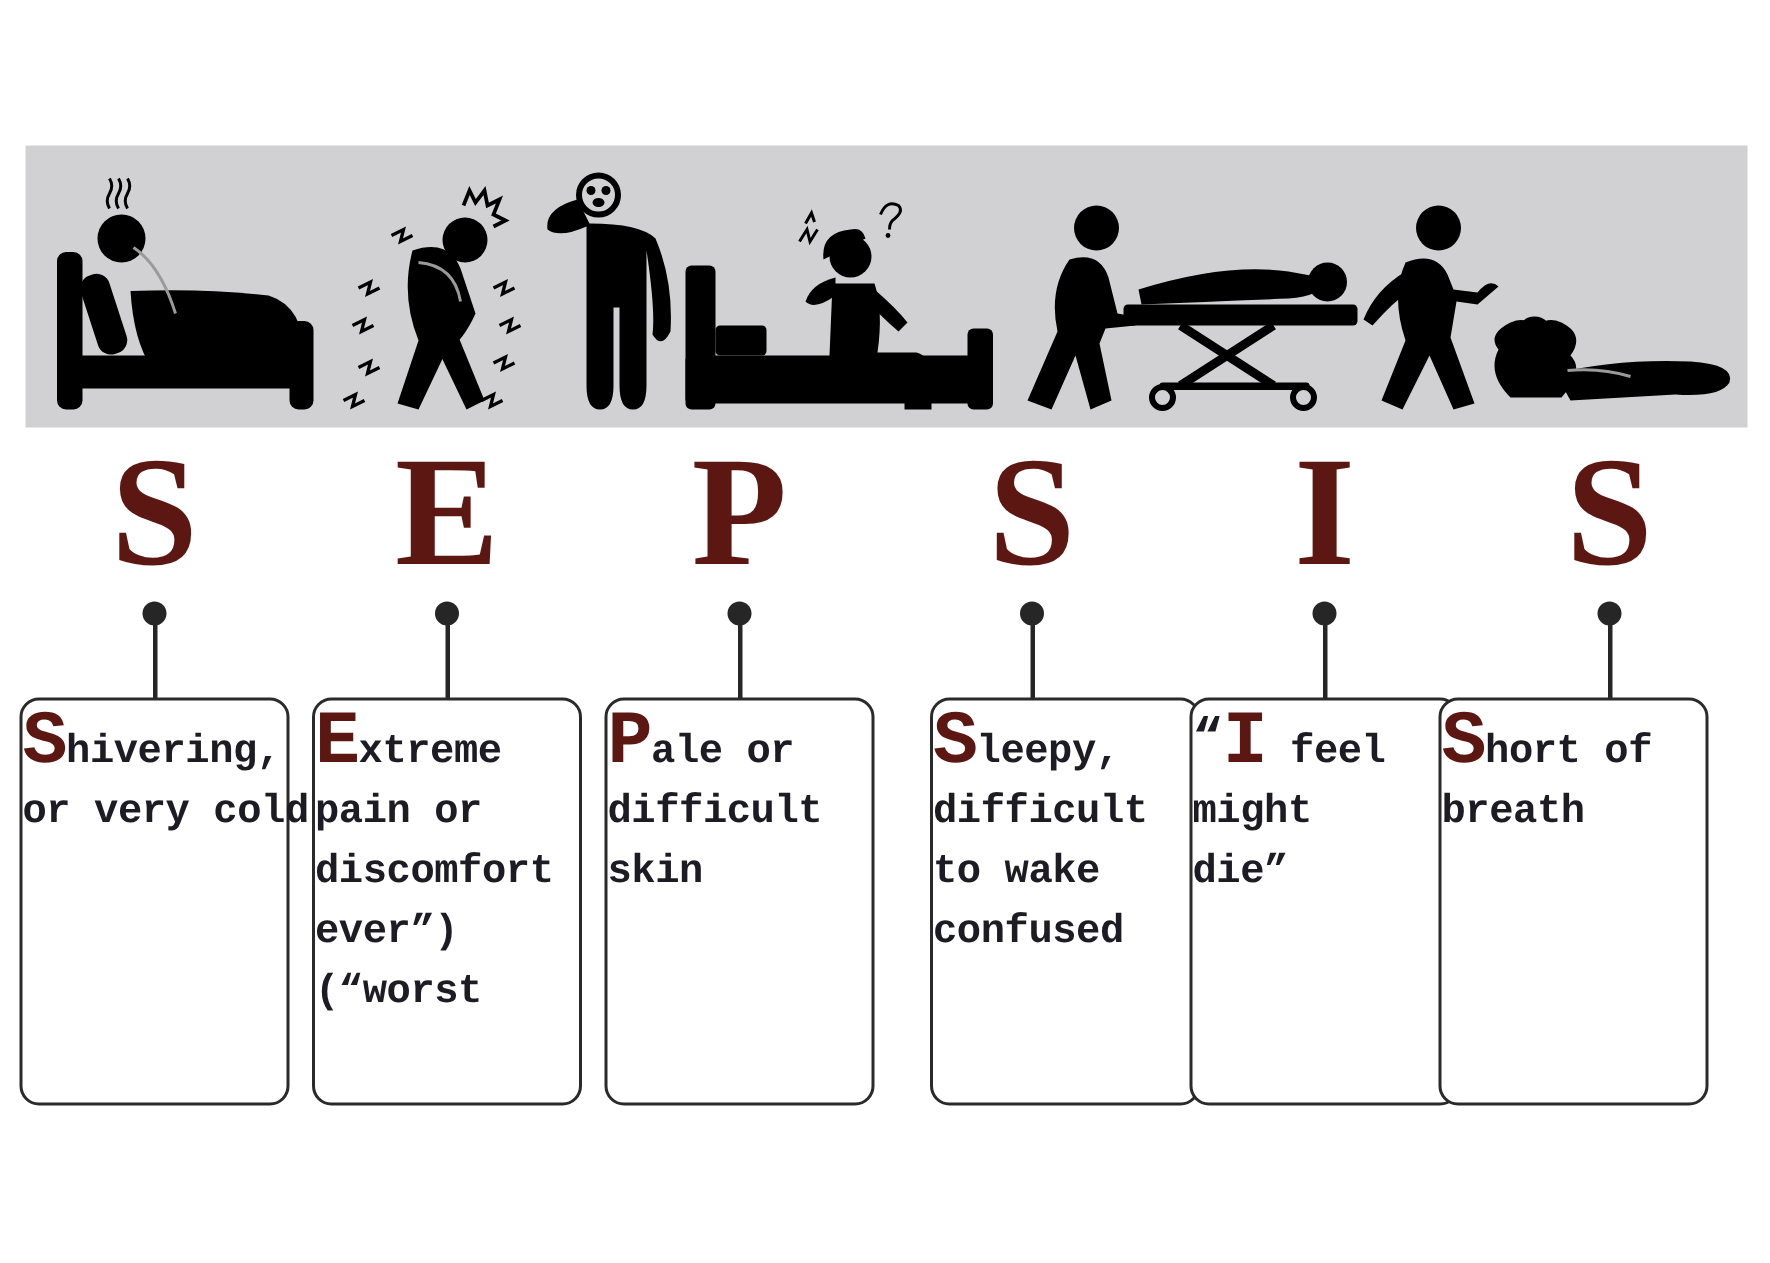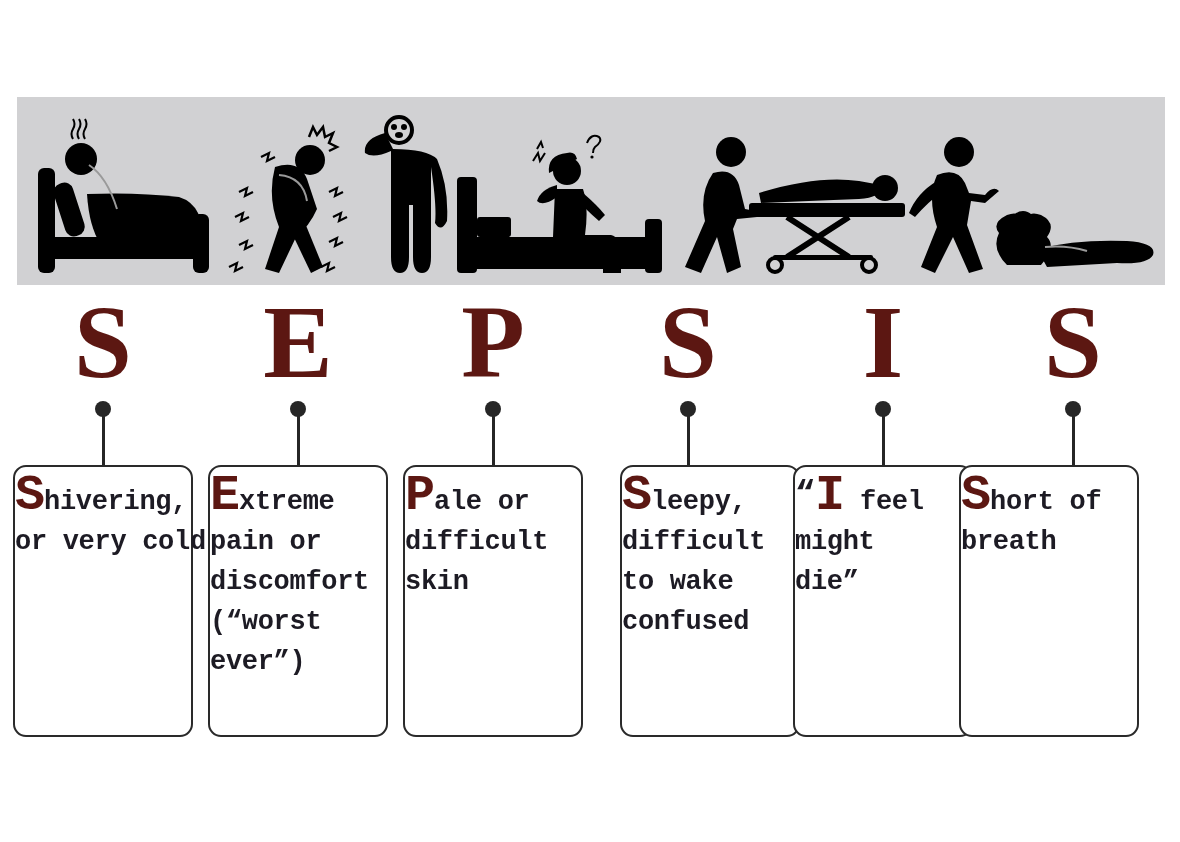--- a/index.html
+++ b/index.html
@@ -203,22 +203,22 @@
     <span class="line"><span class="initial">S</span><span>hivering,</span></span>
     <span class="line">or very cold</span>
   </div>
 </div>
 
 <div class="card" style="left:208px">
   <div class="card-text">
     <span class="line"><span class="initial">E</span><span>xtreme</span></span>
     <span class="line">pain or</span>
     <span class="line">discomfort</span>
+    <span class="line">ever”)</span>
     <span class="line">(“worst</span>
-    <span class="line">ever”)</span>
   </div>
 </div>
 
 <div class="card" style="left:403px">
   <div class="card-text">
     <span class="line"><span class="initial">P</span><span>ale or</span></span>
     <span class="line">difficult</span>
     <span class="line">skin</span>
   </div>
 </div>

